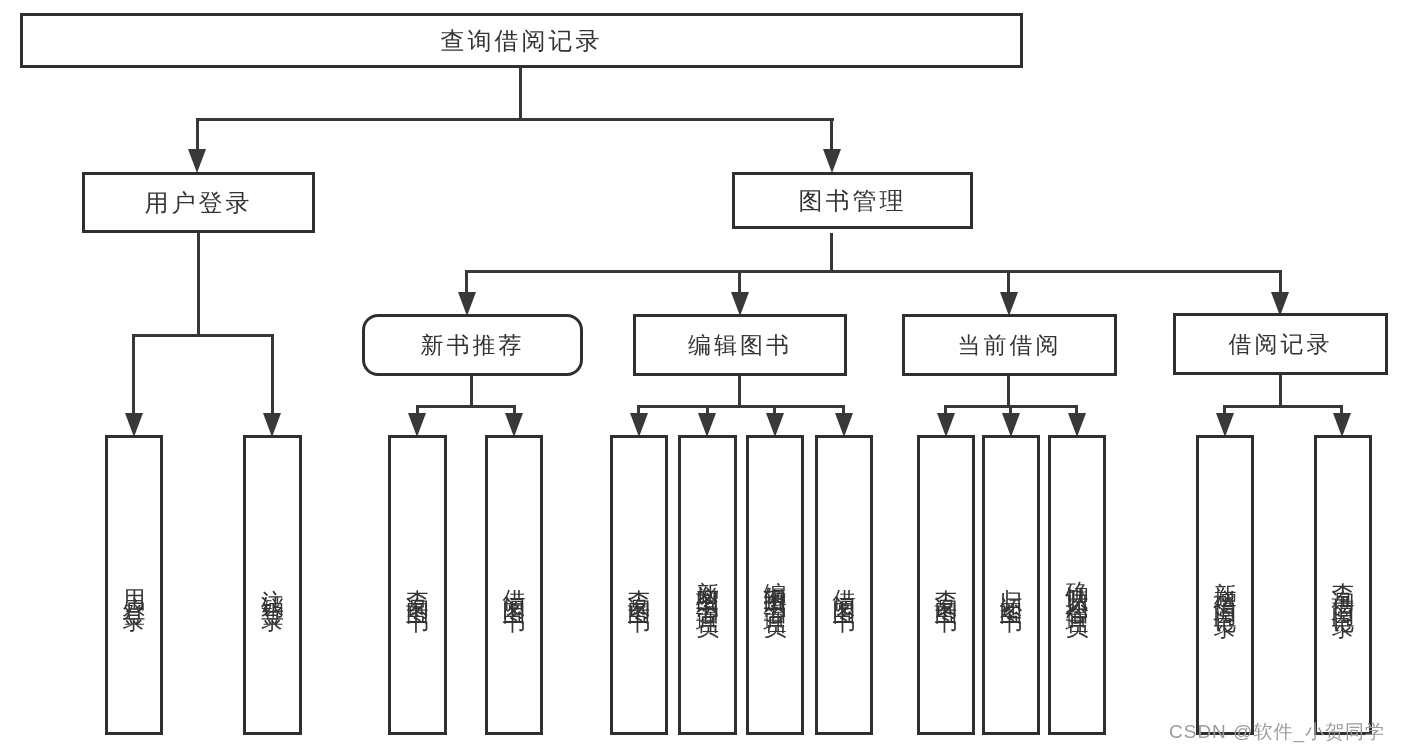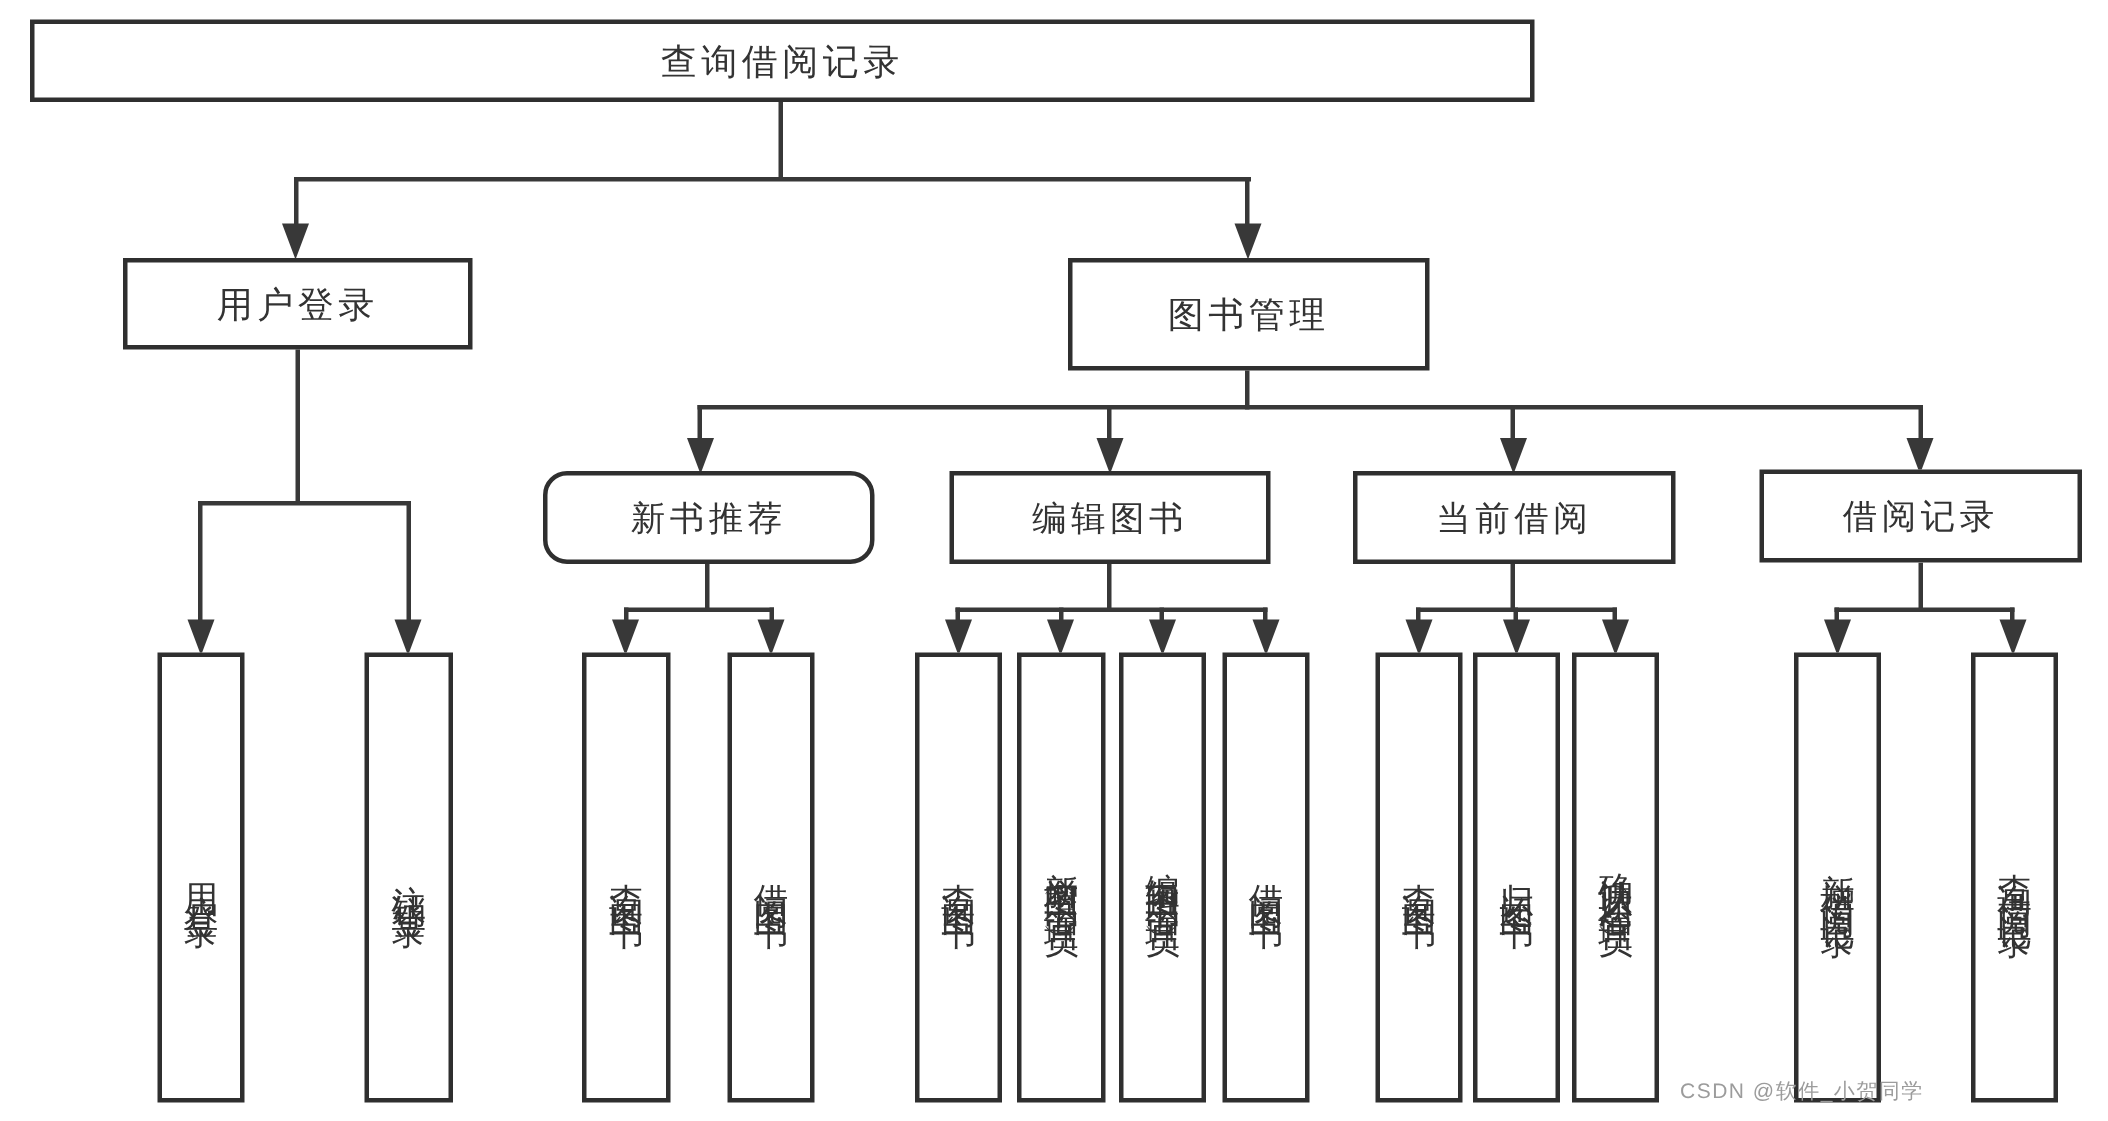--- a/index.html
+++ b/index.html
@@ -30,22 +30,22 @@
     font-size:23px;color:var(--text);letter-spacing:7px;
     line-height:1;
   }
   .ln{position:absolute;background:var(--line);}
   .arr{
     position:absolute;width:0;height:0;
     border-left:9px solid transparent;border-right:9px solid transparent;
     border-top:24px solid var(--line);
   }
   .watermark{
-    position:absolute;left:1120px;top:719px;
-    font-size:14px;color:var(--wm);letter-spacing:1px;white-space:nowrap;
+    position:absolute;left:1169px;top:719px;
+    font-size:19px;color:var(--wm);letter-spacing:1px;white-space:nowrap;
     z-index:5;
   }
 </style>
 </head>
 <body>
 
 <div class="canvas">
 
   <div class="ln" style="left:519px;top:68px;width:3px;height:52px;"></div>
   <div class="ln" style="left:196px;top:118px;width:638px;height:3px;"></div>
@@ -103,21 +103,21 @@
   <div class="ln" style="left:1223px;top:405px;width:120px;height:3px;"></div>
   <div class="ln" style="left:1223px;top:405px;width:3px;height:11px;"></div>
   <div class="arr" style="left:1216px;top:413px;"></div>
   <div class="ln" style="left:1340px;top:405px;width:3px;height:11px;"></div>
   <div class="arr" style="left:1333px;top:413px;"></div>
 
   <div class="hbox" style="left:20px;top:13px;width:1003px;height:55px;">查询借阅记录</div>
 
   <div class="hbox" style="left:82px;top:172px;width:233px;height:61px;">用户登录</div>
 
-  <div class="hbox" style="left:712px;top:172px;width:241px;height:75px;">图书管理</div>
+  <div class="hbox" style="left:732px;top:172px;width:241px;height:57px;">图书管理</div>
 
   <div class="hbox" style="left:362px;top:314px;width:221px;height:62px;font-size:23px;border-radius:16px;">新书推荐</div>
 
   <div class="hbox" style="left:633px;top:314px;width:214px;height:62px;font-size:23px;">编辑图书</div>
 
   <div class="hbox" style="left:902px;top:314px;width:215px;height:62px;font-size:23px;text-align:right;">当前借阅</div>
 
   <div class="hbox" style="left:1173px;top:313px;width:215px;height:62px;font-size:23px;text-align:center;">借阅记录</div>
 
   <div class="vbox" style="left:105px;top:435px;width:58px;height:300px;">用户登录</div>

